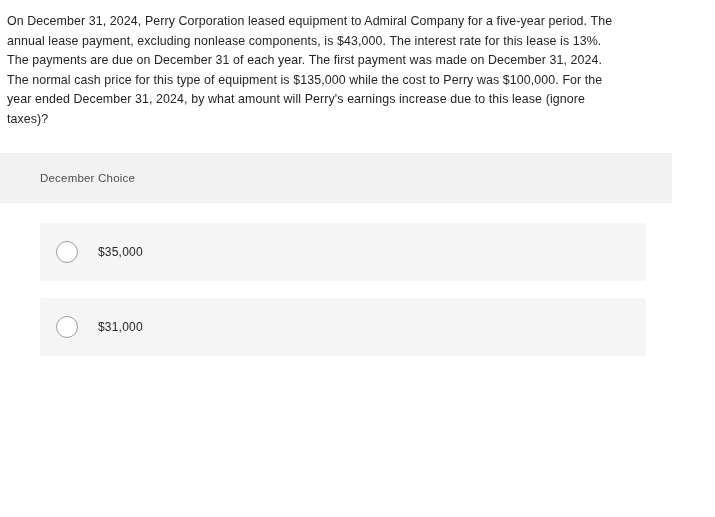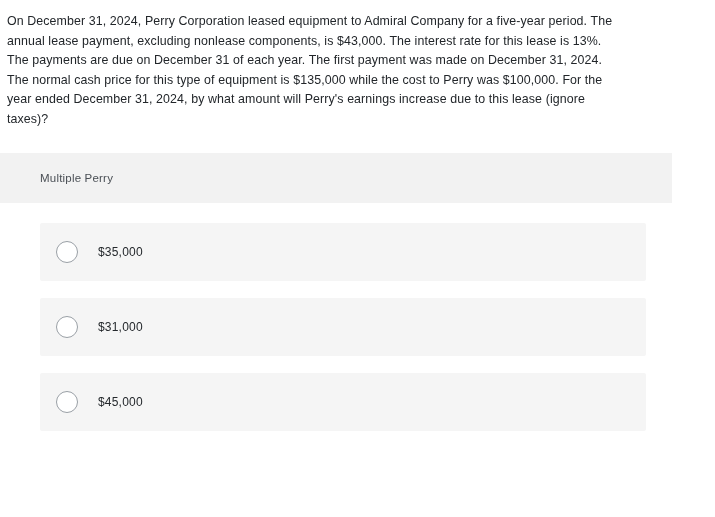--- a/index.html
+++ b/index.html
@@ -82,36 +82,32 @@
 </head>
 <body>
 
 <div class="page">
 
   <div class="question-stem">On December 31, 2024, Perry Corporation leased equipment to Admiral Company for a five-year period. The annual lease payment, excluding nonlease components, is $43,000. The interest rate for this lease is 13%. The payments are due on December 31 of each year. The first payment was made on December 31, 2024. The normal cash price for this type of equipment is $135,000 while the cost to Perry was $100,000. For the year ended December 31, 2024, by what amount will Perry's earnings increase due to this lease (ignore taxes)?</div>
 
   <div class="choice-block">
 
     <div class="choice-header">
-      <span class="choice-header-label">Multiple Perry</span>
+      <span class="choice-header-label">December Choice</span>
     </div>
 
     <ul class="options">
 
       <li class="option-row">
         <span class="radio"></span>
         <span class="option-label">$35,000</span>
       </li>
 
       <li class="option-row">
         <span class="radio"></span>
         <span class="option-label">$31,000</span>
       </li>
 
-      <li class="option-row">
-        <span class="radio"></span>
-        <span class="option-label">$45,000</span>
-      </li>
 
 
     </ul>
   </div>
 </div>
 
 </body></html>

